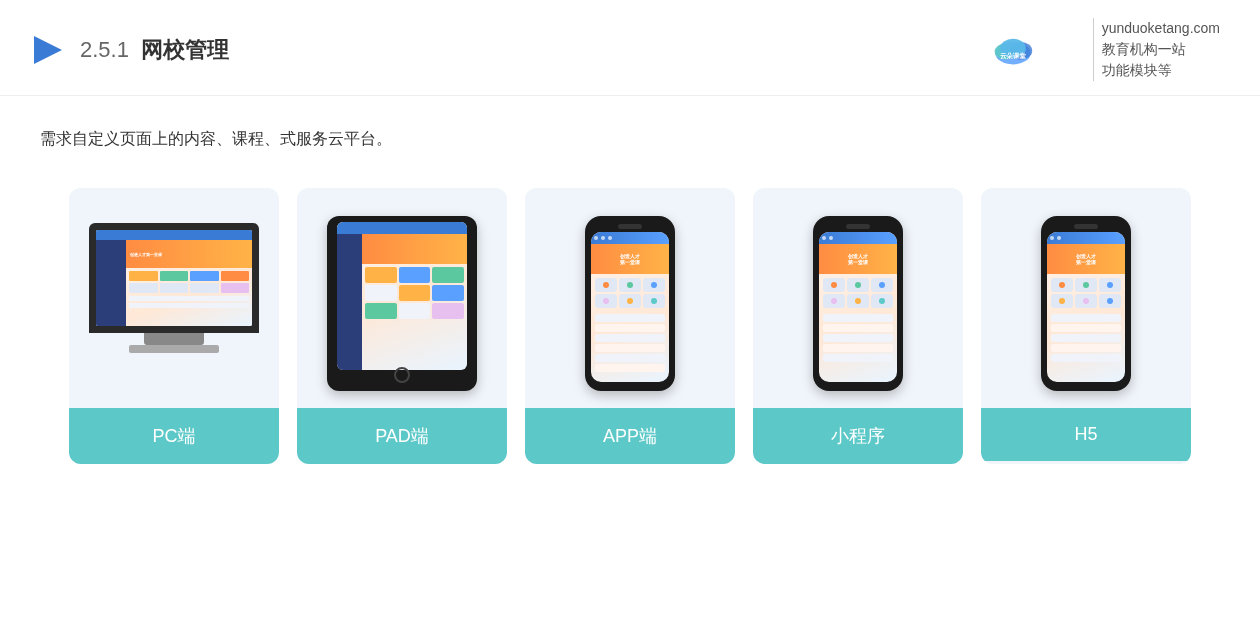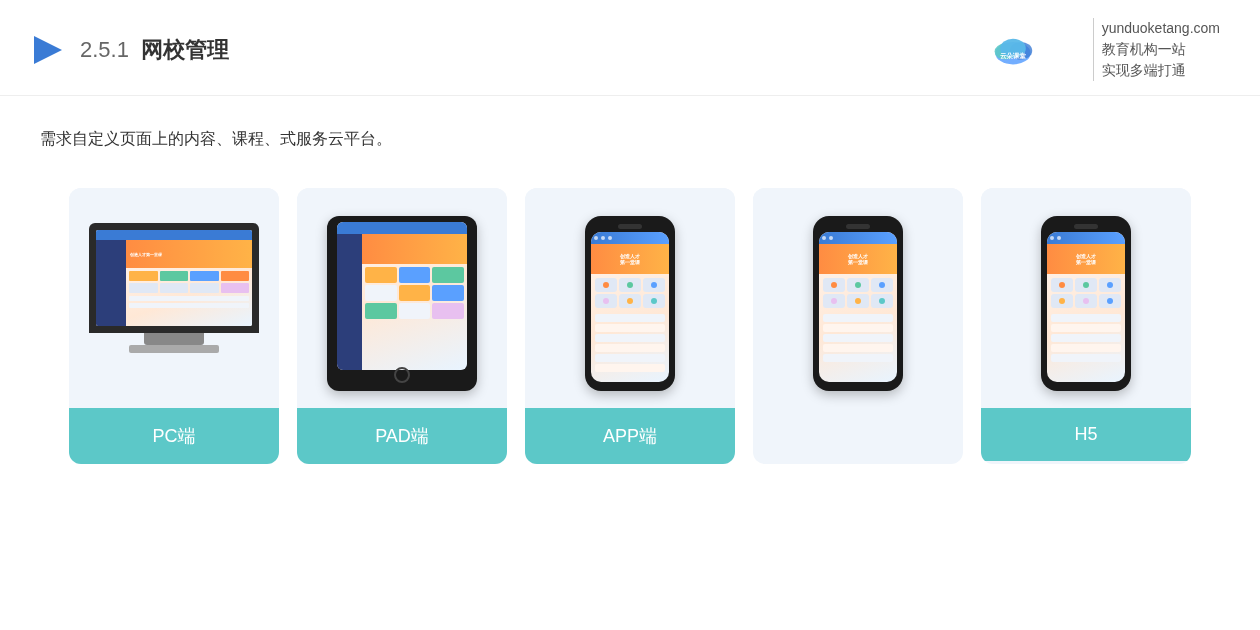--- a/index.html
+++ b/index.html
@@ -432,21 +432,21 @@
       <svg class="logo-cloud" viewBox="0 0 60 48">
         <ellipse cx="30" cy="28" rx="22" ry="14" fill="#5aa0ff" opacity="0.85"></ellipse>
         <ellipse cx="20" cy="26" rx="13" ry="10" fill="#5cc8c8" opacity="0.9"></ellipse>
         <ellipse cx="40" cy="25" rx="14" ry="11" fill="#3a7bd5" opacity="0.8"></ellipse>
         <ellipse cx="30" cy="22" rx="16" ry="12" fill="#5ab8e8" opacity="0.95"></ellipse>
         <text x="30" y="34" text-anchor="middle" font-size="8" fill="white" font-weight="bold">云朵课堂</text>
       </svg>
       <div class="logo-text-block">
         <span>yunduoketang.com</span>
         <span>教育机构一站</span>
-        <span>实现多端打通</span>
+        <span>功能模块等</span>
       </div>
     </div>
   </div>
 
   <div class="description">
     <p>需求自定义页面上的内容、课程、式服务云平台。</p>
   </div>
 
   <div class="cards-section">
 
@@ -603,20 +603,21 @@
                 <div class="phone-list-item"></div>
                 <div class="phone-list-item" style="background:#fff5ee;"></div>
                 <div class="phone-list-item"></div>
                 <div class="phone-list-item" style="background:#fff5ee;"></div>
                 <div class="phone-list-item"></div>
               </div>
             </div>
           </div>
         </div>
       </div>
+      <div class="device-label">小程序</div>
     </div>
 
     <div class="device-card">
       <div class="device-image-area">
         <div class="phone-mockup">
           <div class="phone-outer">
             <div class="phone-screen">
               <div class="phone-screen-nav">
                 <div class="phone-screen-dot"></div>
                 <div class="phone-screen-dot"></div>

